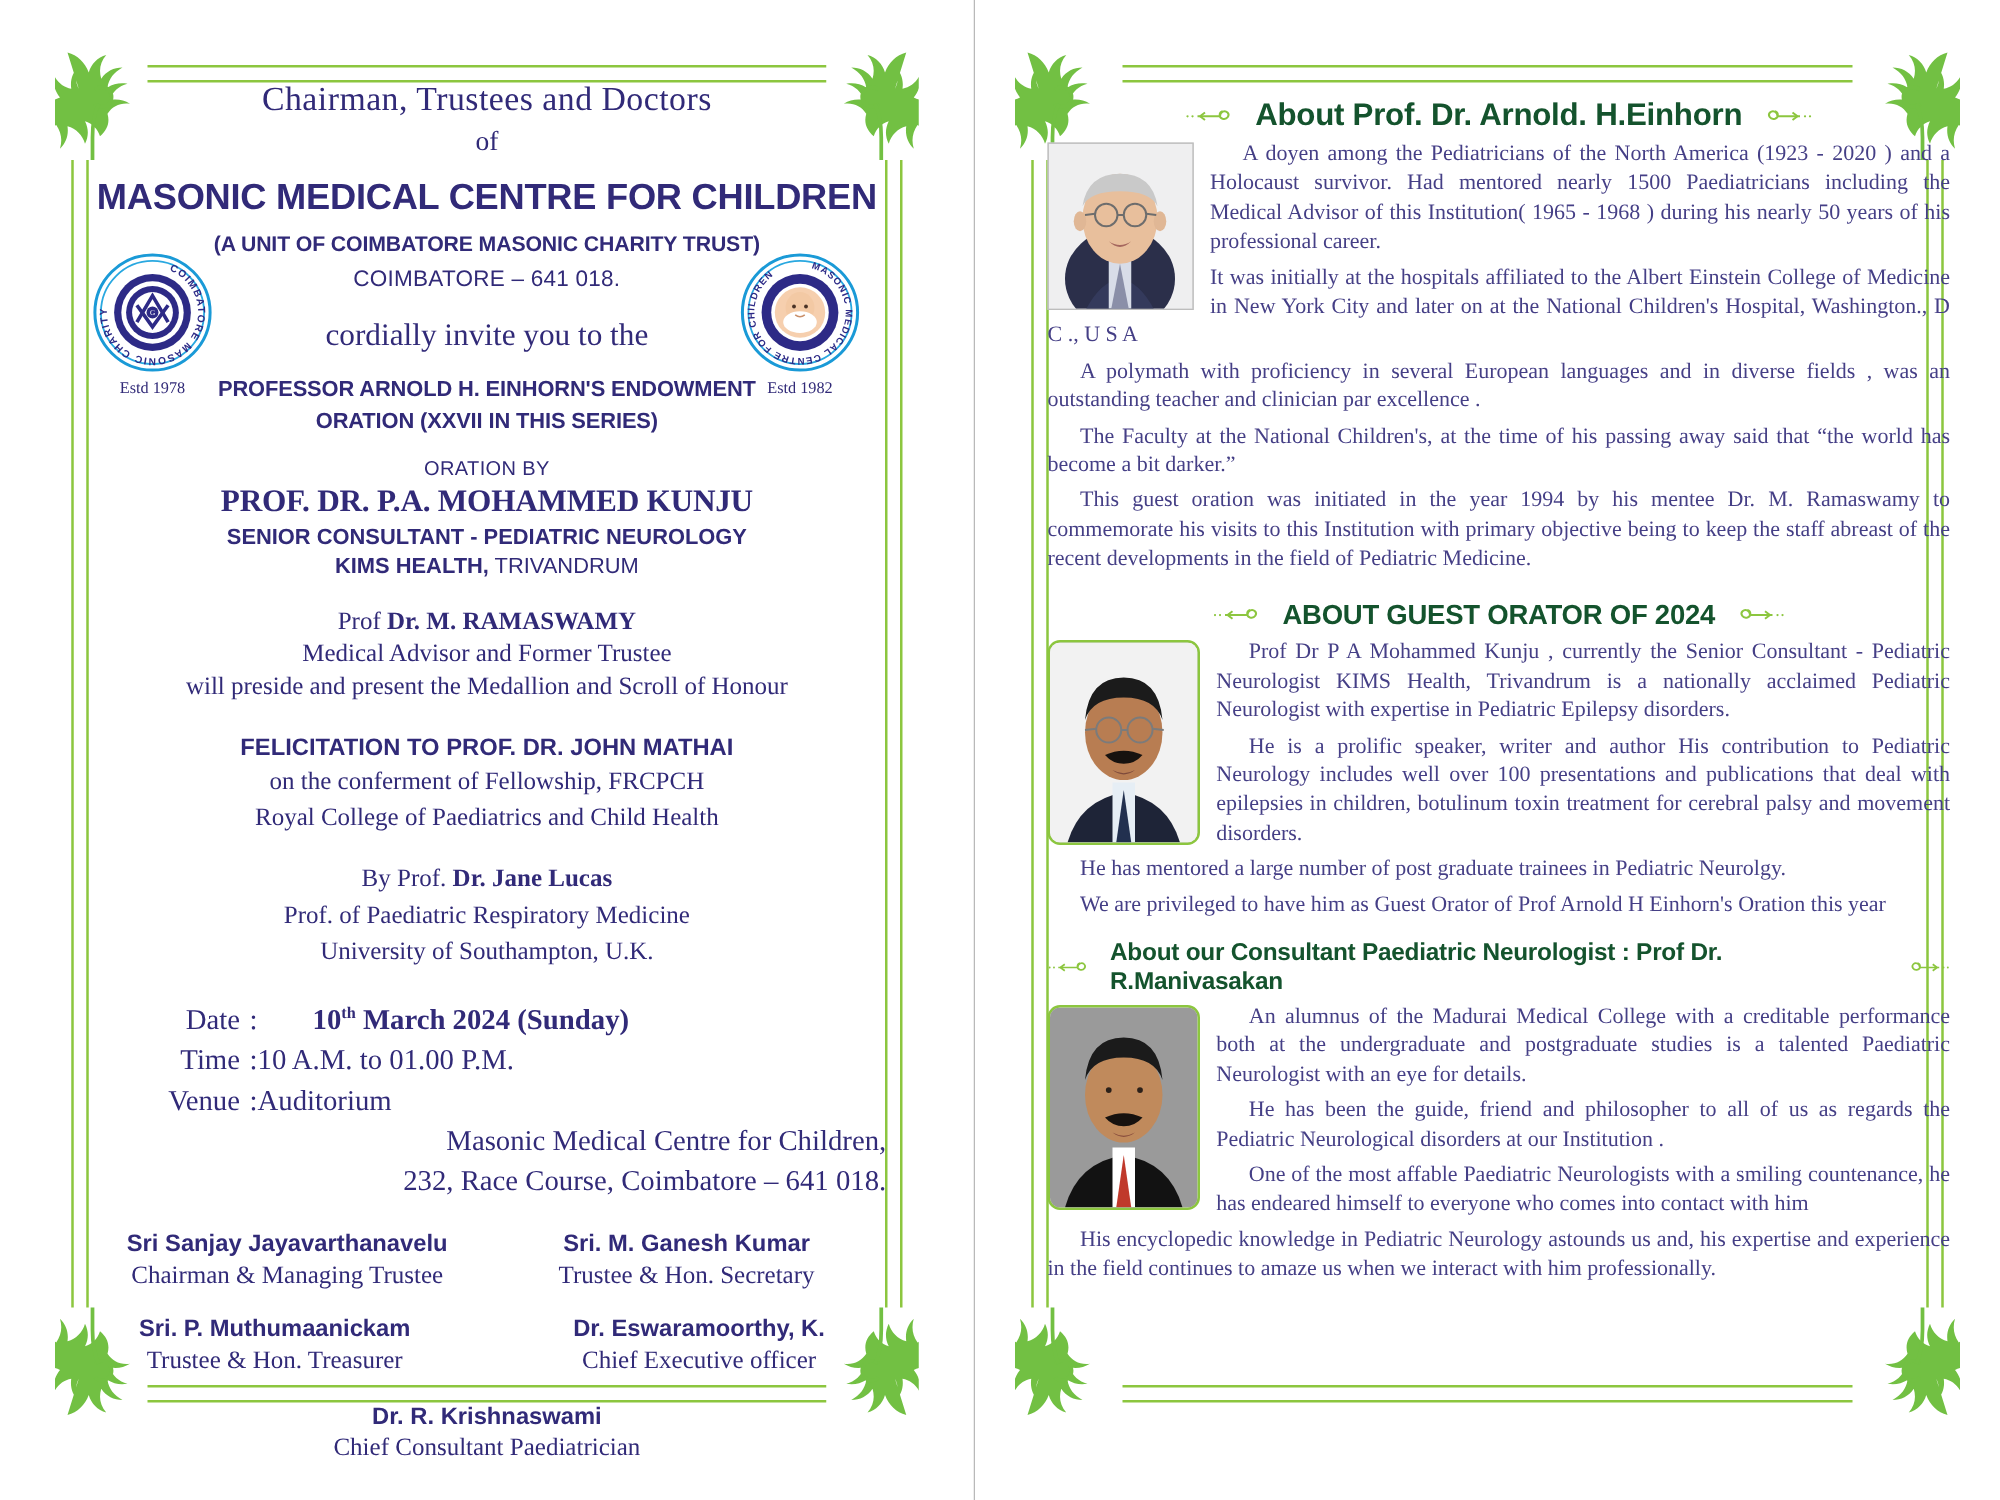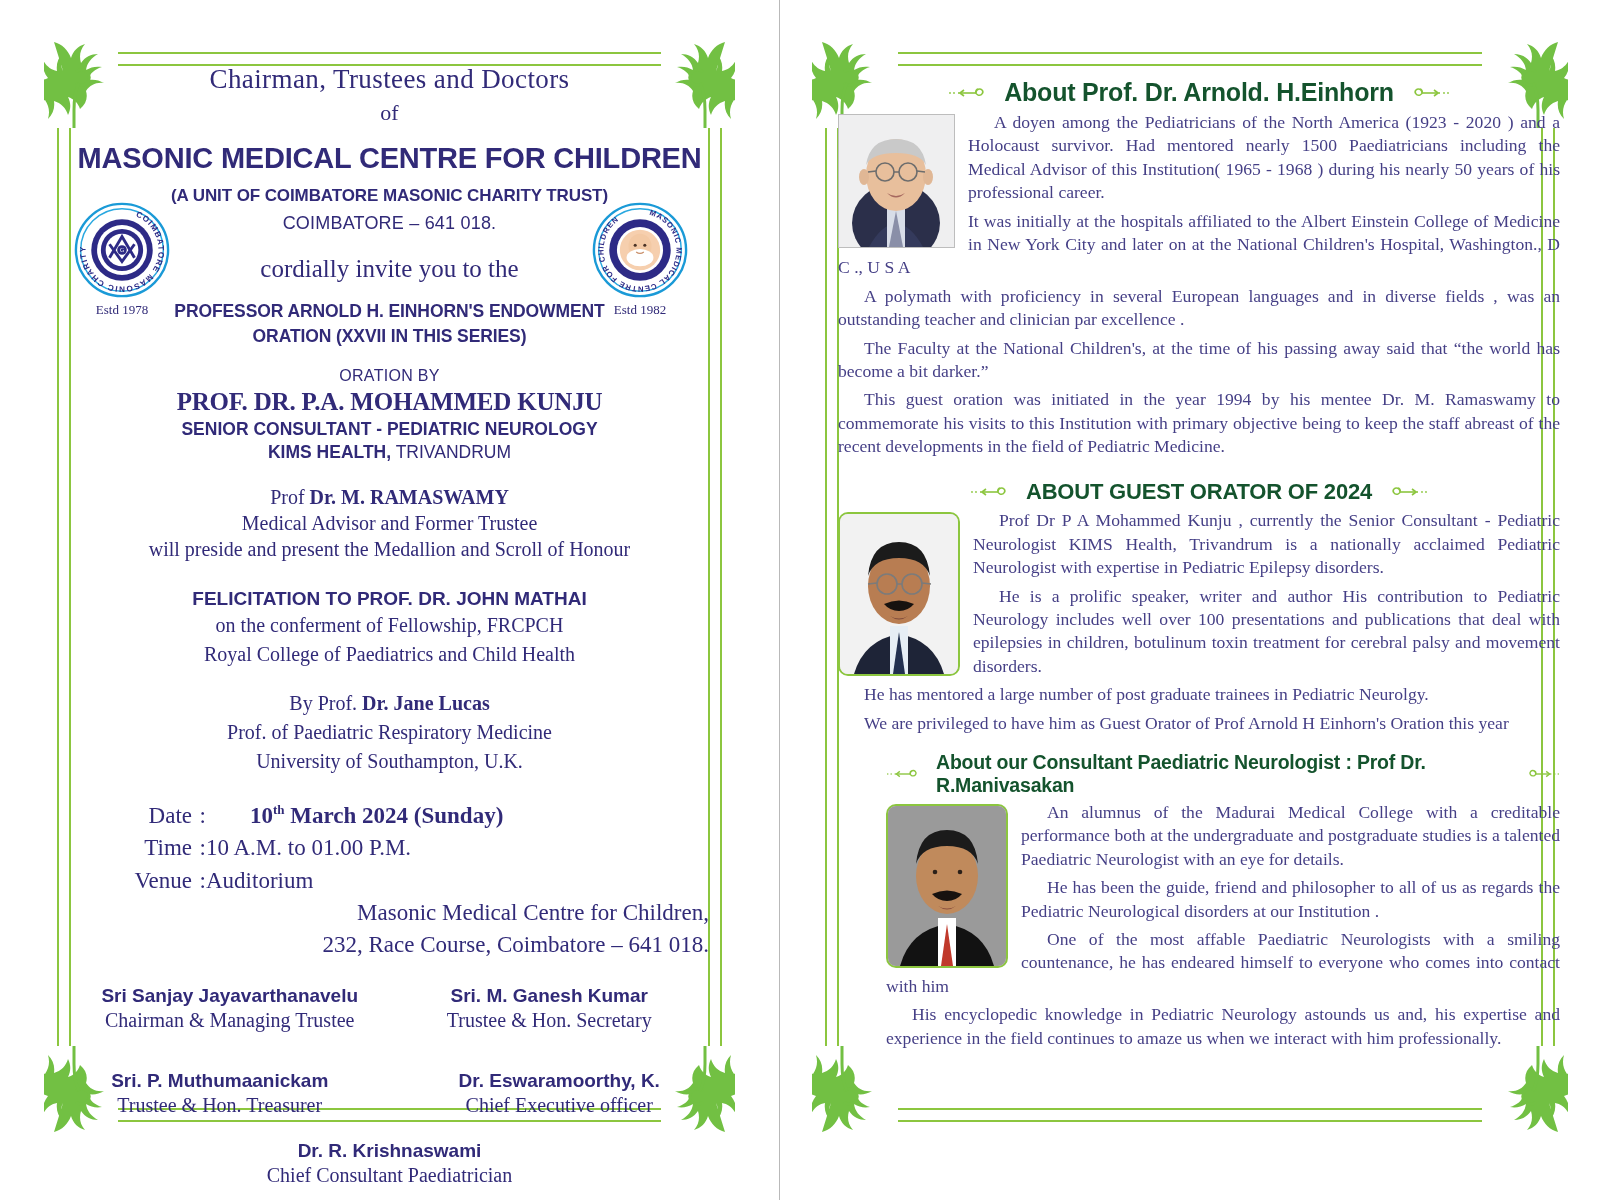--- a/index.html
+++ b/index.html
@@ -50,21 +50,21 @@
   .dt .col{width:14px;flex:none;}
   .dt .val b{font-weight:bold;margin-left:44px;}
   .dt sup{font-size:13px;vertical-align:super;}
   .dt .ind{padding-left:96px;}
 
   .people{margin-top:24px;}
   .prow{display:flex;justify-content:center;}
   .pcell{width:50%;}
   .pname{font-family:"Liberation Sans",sans-serif;font-weight:bold;font-size:19px;}
   .prole{font-size:20px;margin-top:2px;}
-  .prow2{margin-top:38px;gap:40px;}
+  .prow2{margin-top:21px;gap:40px;}
   .psingle{margin-top:23px;}
 
   
   .logo{position:absolute;width:96px;text-align:center;}
   .logo .disc{width:96px;height:96px;border-radius:50%;position:relative;}
   .logo .estd{font-family:"Liberation Serif",serif;font-size:13px;color:#312a78;margin-top:4px;}
   .lg-left{left:74px;top:202px;}
   .lg-right{left:592px;top:202px;}
 
   
@@ -78,21 +78,21 @@
   .h3t{font-size:19.5px;}
 
   .ptext{font-family:"Liberation Serif",serif;font-size:17.6px;line-height:1.33;color:#453f86;text-align:justify;}
   .ptext p{margin:0 0 5px 0;text-indent:26px;}
   .ptext p.noind{text-indent:0;}
   .photo{float:left;margin:3px 13px 4px 0;}
   .photo .ph{border:1px solid #bdbdbd;background:#d7d7d7;overflow:hidden;position:relative;}
   .photo.rounded .ph{border:2px solid #8cc63f;border-radius:10px;}
   .clr{clear:both;}
   .sec2{margin-top:16px;}
-  .sec3{margin-top:16px;padding-left:48px;}
+  .sec3{margin-top:16px;}
 </style>
 </head>
 <body>
 
 <div class="spread">
 
   <div class="page left">
 
     <div class="frame">
       <div class="bar hbar" style="left:118px;right:118px;top:52px;"></div>

